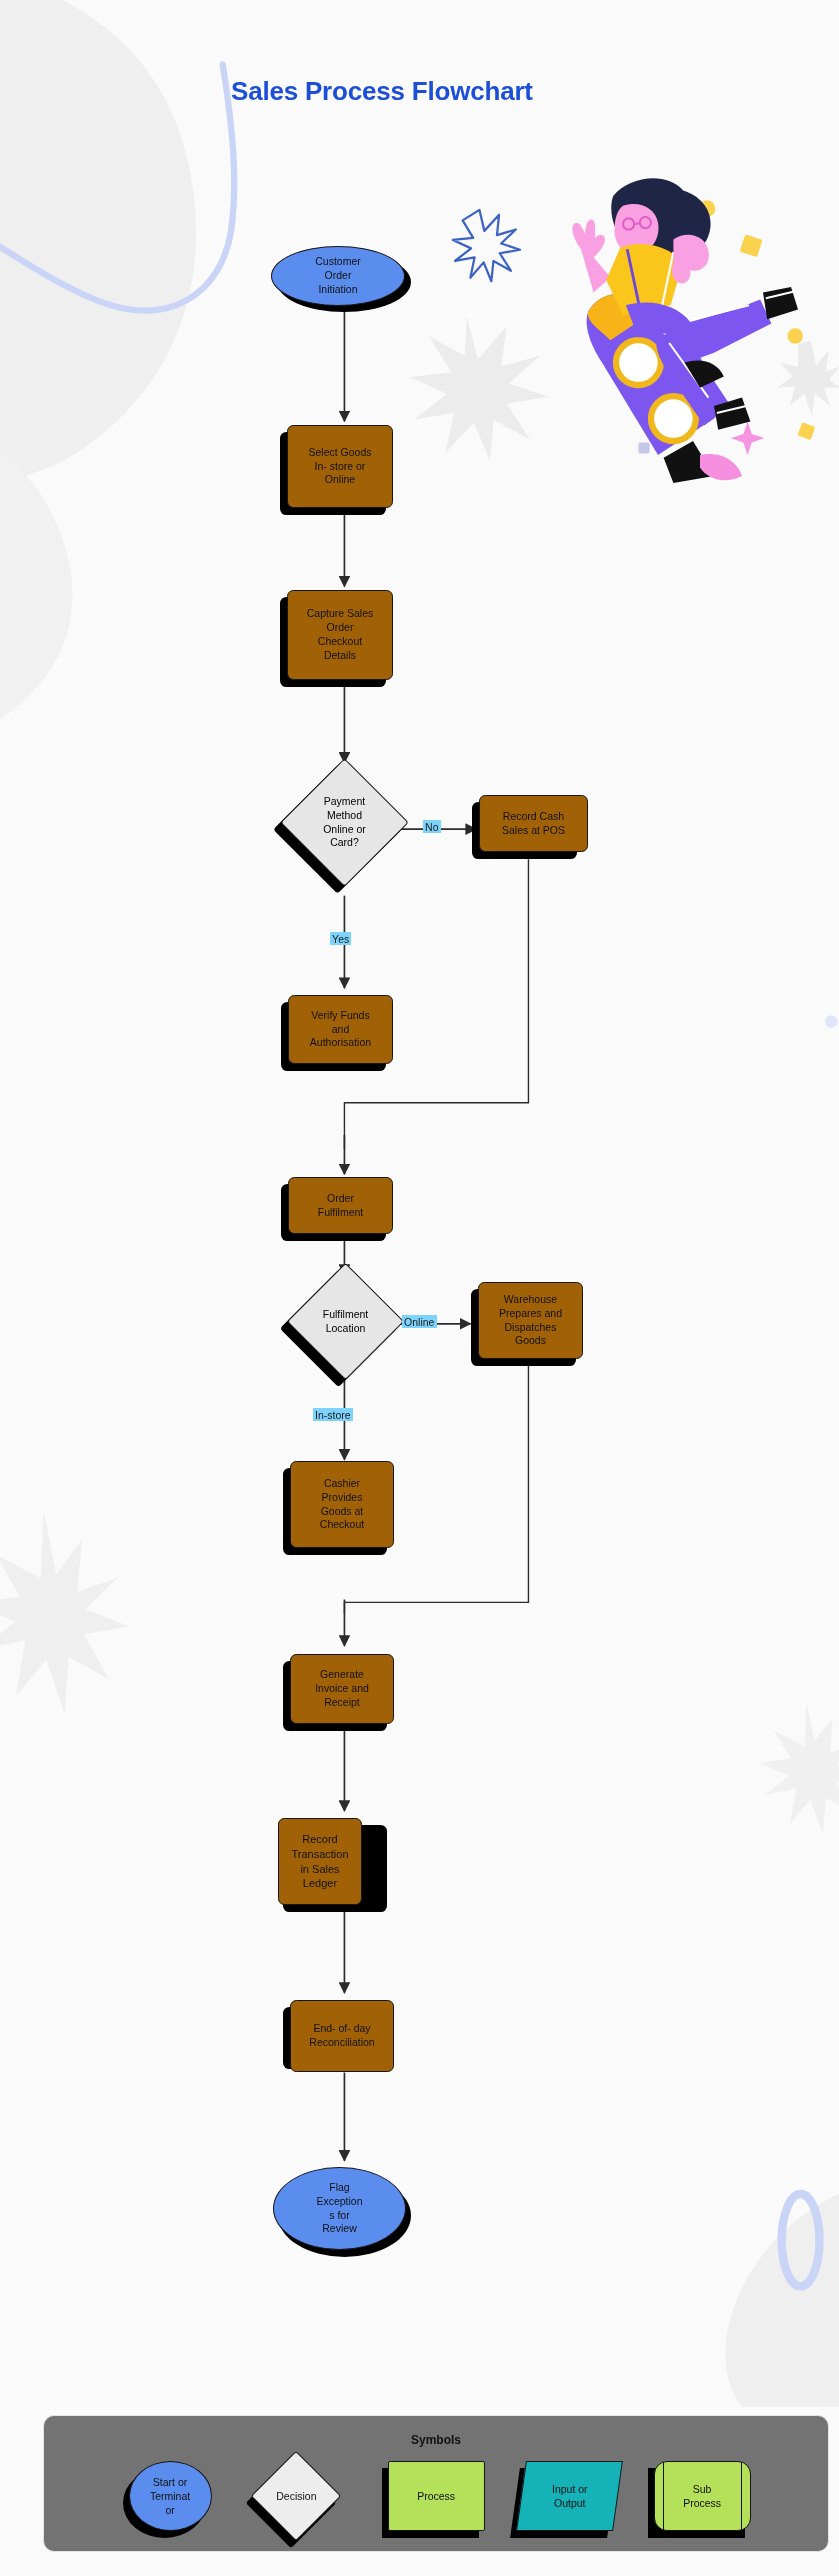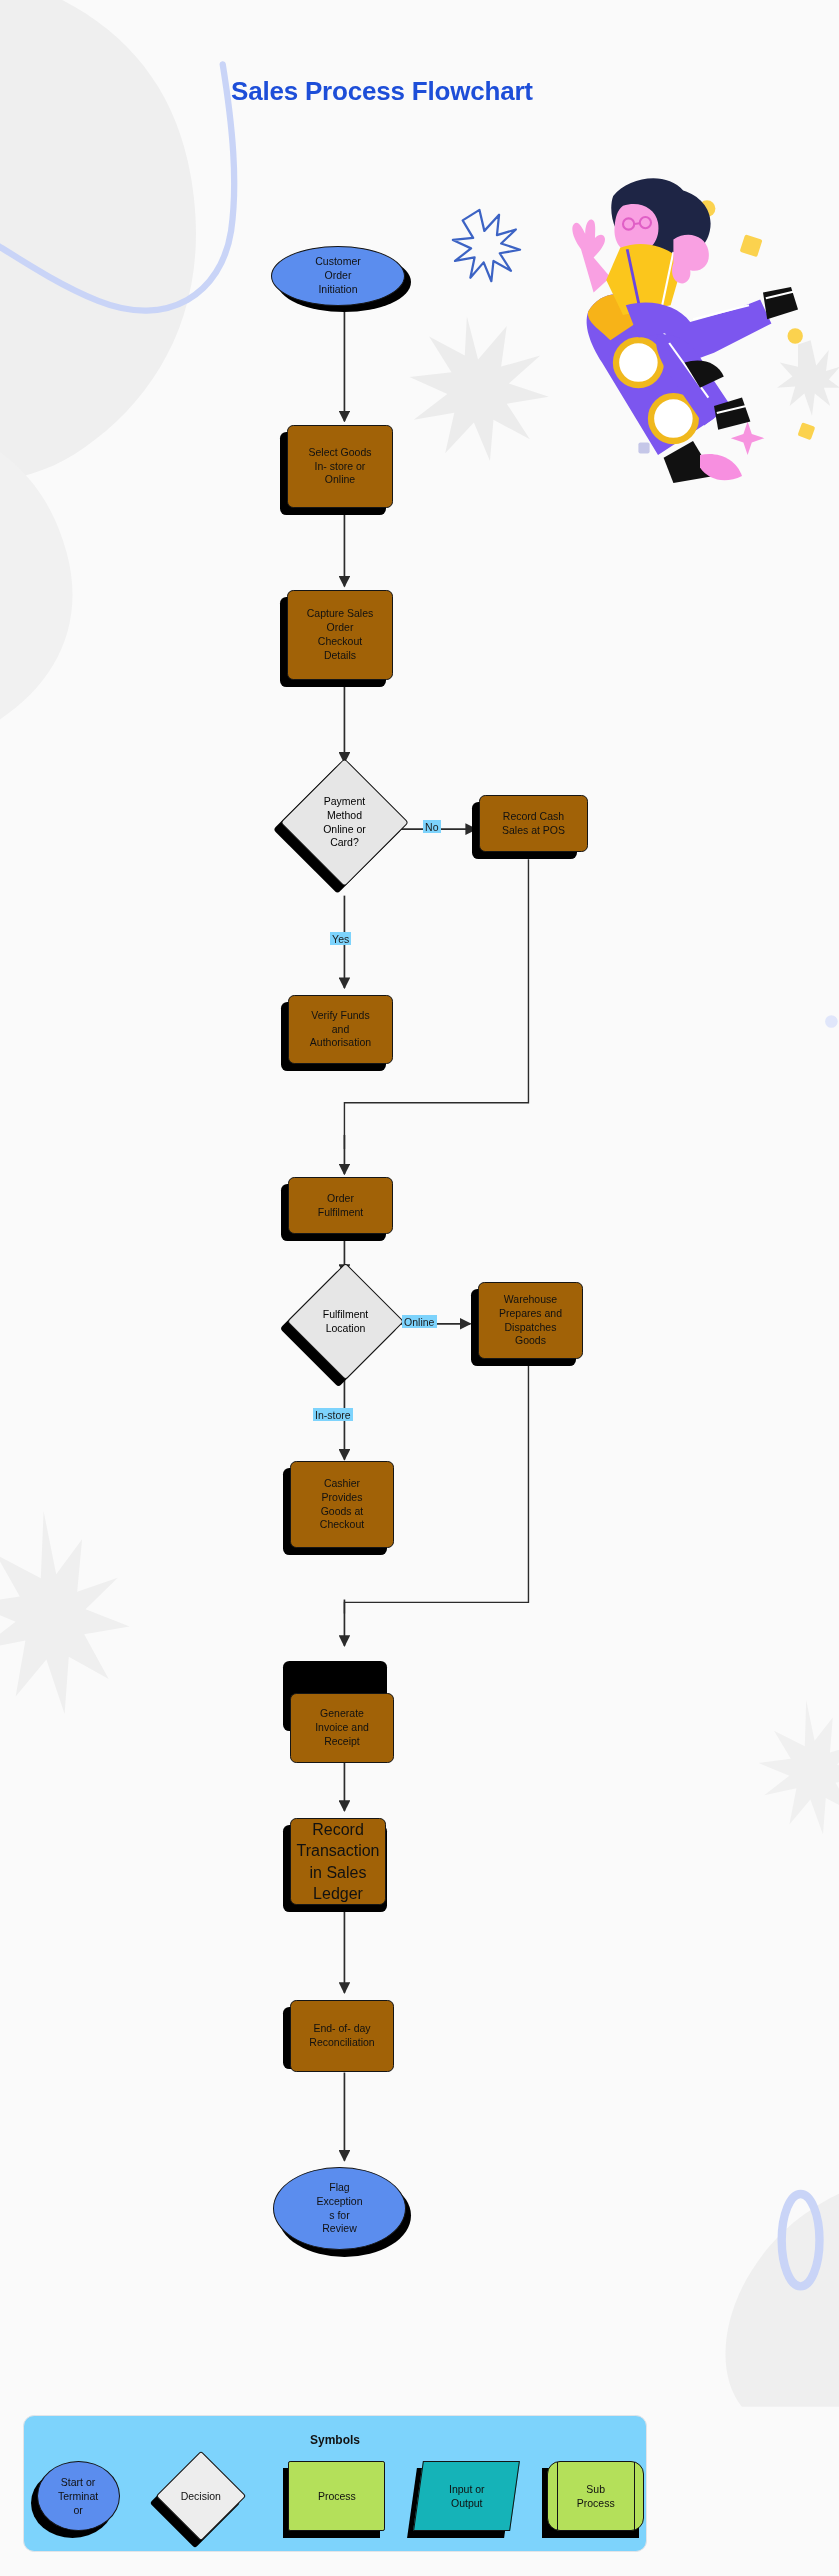--- a/index.html
+++ b/index.html
@@ -121,25 +121,25 @@
     color: #1b1b1b;
     font-size: 10.5px;
     padding: 0.7px 2.1px;
     z-index: 6;
     white-space: nowrap;
   }
 
   
   #legend {
     position: absolute;
-    left: 23px;
+    left: 43px;
     top: 2415px;
-    width: 624px;
+    width: 786px;
     height: 137px;
-    background: #7dd3fc;
+    background: #737373;
     border: 0.7px solid #e2e4e8;
     border-radius: 11.2px;
     z-index: 5;
   }
   #legend-title {
     position: absolute;
     top: 17px;
     left: 0;
     width: 100%;
     text-align: center;
@@ -386,28 +386,28 @@
 
 <div class="shadow proc-shadow" style="left:283px;top:1468px;width:104px;height:87px;"></div>
 <div class="node proc" style="left:290px;top:1461px;width:104px;height:87px;font-size:10.5px;">
   <span class="label">Cashier
 Provides
 Goods at
 Checkout</span>
 </div>
 
 <div class="shadow proc-shadow" style="left:283px;top:1661px;width:104px;height:70px;"></div>
-<div class="node proc" style="left:290px;top:1693px;width:104px;height:70px;font-size:10.5px;">
+<div class="node proc" style="left:290px;top:1654px;width:104px;height:70px;font-size:10.5px;">
   <span class="label">Generate
 Invoice and
 Receipt</span>
 </div>
 
 <div class="shadow proc-shadow" style="left:283px;top:1825px;width:104px;height:87px;"></div>
-<div class="node proc" style="left:290px;top:1818px;width:96px;height:87px;font-size:16px;">
+<div class="node proc" style="left:278px;top:1818px;width:84px;height:87px;font-size:11px;">
   <span class="label">Record
 Transaction
 in Sales
 Ledger</span>
 </div>
 
 <div class="shadow proc-shadow" style="left:283px;top:2007px;width:104px;height:62px;"></div>
 <div class="node proc" style="left:290px;top:2000px;width:104px;height:72px;font-size:10.5px;">
   <span class="label">End- of- day
 Reconciliation</span>

